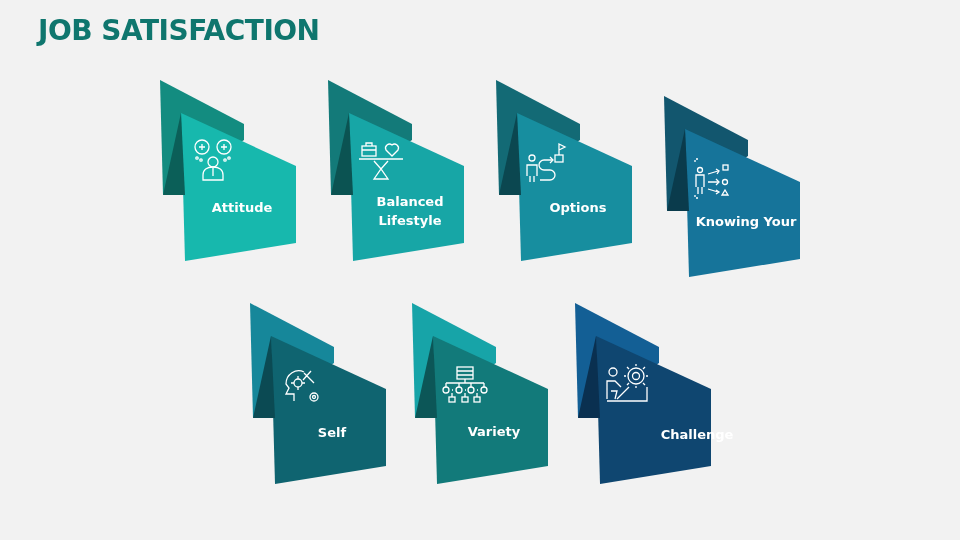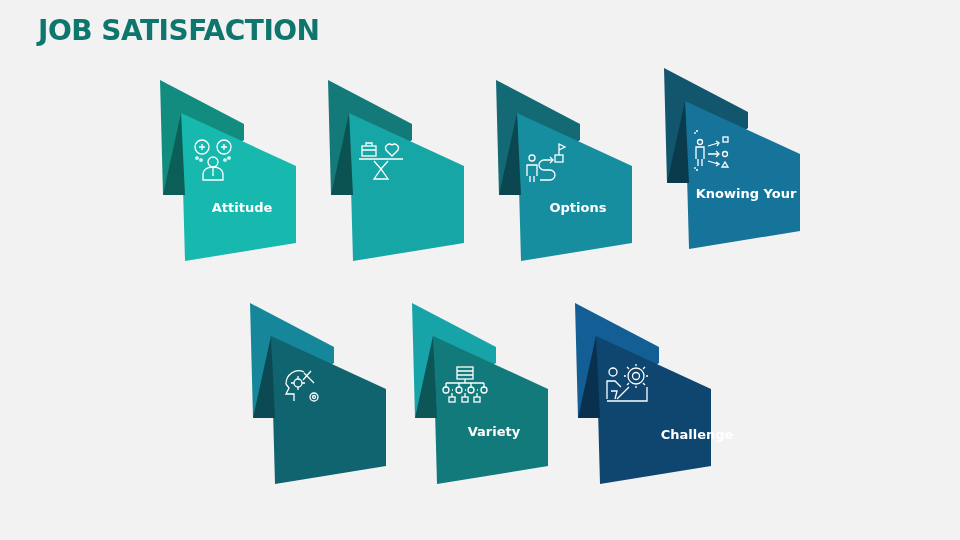--- a/index.html
+++ b/index.html
@@ -44,20 +44,24 @@
     <polygon points="21,33 136,86 136,163 25,181" fill="#17a6a6"></polygon>
     <polygon points="21,33 3,115 25,115" fill="#0b5352"></polygon>
   </svg>
   <svg class="icon" viewBox="0 0 52 50" fill="none" stroke="#fff" stroke-width="1.3">
     <rect x="6" y="8" width="14" height="10"></rect>
       <path d="M10 8V5h6v3M6 12h14"></path>
     <path d="M36 18l-6-6a4 4 0 0 1 6-5 4 4 0 0 1 6 5z"></path>
     <path d="M3 21h44"></path>
       <path d="M18 23l7 8 7-8M18 41l7-10 7 10z"></path>
   </svg>
+  <div class="label" style="top:112px;">
+    <div>Balanced</div>
+    <div>Lifestyle</div>
+  </div>
 </div>
 
 <div class="card" style="left:496px;top:80px;">
   <svg class="shape" width="140" height="185">
     <polygon points="0,0 84,44 84,60 3,115" fill="#136a75"></polygon>
     <polygon points="21,33 136,86 136,163 25,181" fill="#178e9f"></polygon>
     <polygon points="21,33 3,115 25,115" fill="#0b4750"></polygon>
   </svg>
   <svg class="icon" viewBox="0 0 52 50" fill="none" stroke="#fff" stroke-width="1.3">
     <circle cx="8" cy="20" r="3"></circle>
@@ -65,21 +69,21 @@
     <path d="M16 42h10a5 5 0 0 0 0-10h-6a5 5 0 0 1 0-10h8"></path>
       <path d="M26 19l3 3-3 3"></path>
     <rect x="31" y="17" width="8" height="7"></rect>
       <path d="M35 17V6l6 3-6 3"></path>
   </svg>
   <div class="label" style="top:118px;">
     <div>Options</div>
   </div>
 </div>
 
-<div class="card" style="left:664px;top:68px;">
+<div class="card" style="left:664px;top:96px;">
   <svg class="shape" width="140" height="185">
     <polygon points="0,0 84,44 84,60 3,115" fill="#12566e"></polygon>
     <polygon points="21,33 136,86 136,163 25,181" fill="#16749a"></polygon>
     <polygon points="21,33 3,115 25,115" fill="#0a3b4c"></polygon>
   </svg>
   <svg class="icon" viewBox="0 0 52 50" fill="none" stroke="#fff" stroke-width="1.3">
     <path d="M3 8V5h3M3 41v3h3" stroke-dasharray="2 2"></path>
     <circle cx="8" cy="16" r="2.5"></circle>
       <path d="M4 33V21h8v12M6 33v7M10 33v7"></path>
     <path d="M16 20l10-3M16 28h10M16 35l10 3"></path>
@@ -101,20 +105,21 @@
   </svg>
   <svg class="icon" viewBox="0 0 52 50" fill="none" stroke="#fff" stroke-width="1.3">
     <path d="M16 40v-7H8l3-6-3-4c0-10 10-16 18-12"></path>
     <circle cx="20" cy="22" r="4"></circle>
       <path d="M20 15v3M20 26v3M13 22h3M24 22h3"></path>
     <path d="M26 12l10 10M33 10l-8 9"></path>
     <circle cx="36" cy="36" r="4"></circle>
       <circle cx="36" cy="36" r="1.5"></circle>
   </svg>
   <div class="label" style="top:120px;">
+    <div>Self</div>
   </div>
 </div>
 
 <div class="card" style="left:412px;top:303px;">
   <svg class="shape" width="140" height="185">
     <polygon points="0,0 84,44 84,60 3,115" fill="#17a4a8"></polygon>
     <polygon points="21,33 136,86 136,163 25,181" fill="#127a7a"></polygon>
     <polygon points="21,33 3,115 25,115" fill="#0c5657"></polygon>
   </svg>
   <svg class="icon" viewBox="0 0 52 50" fill="none" stroke="#fff" stroke-width="1.3">

